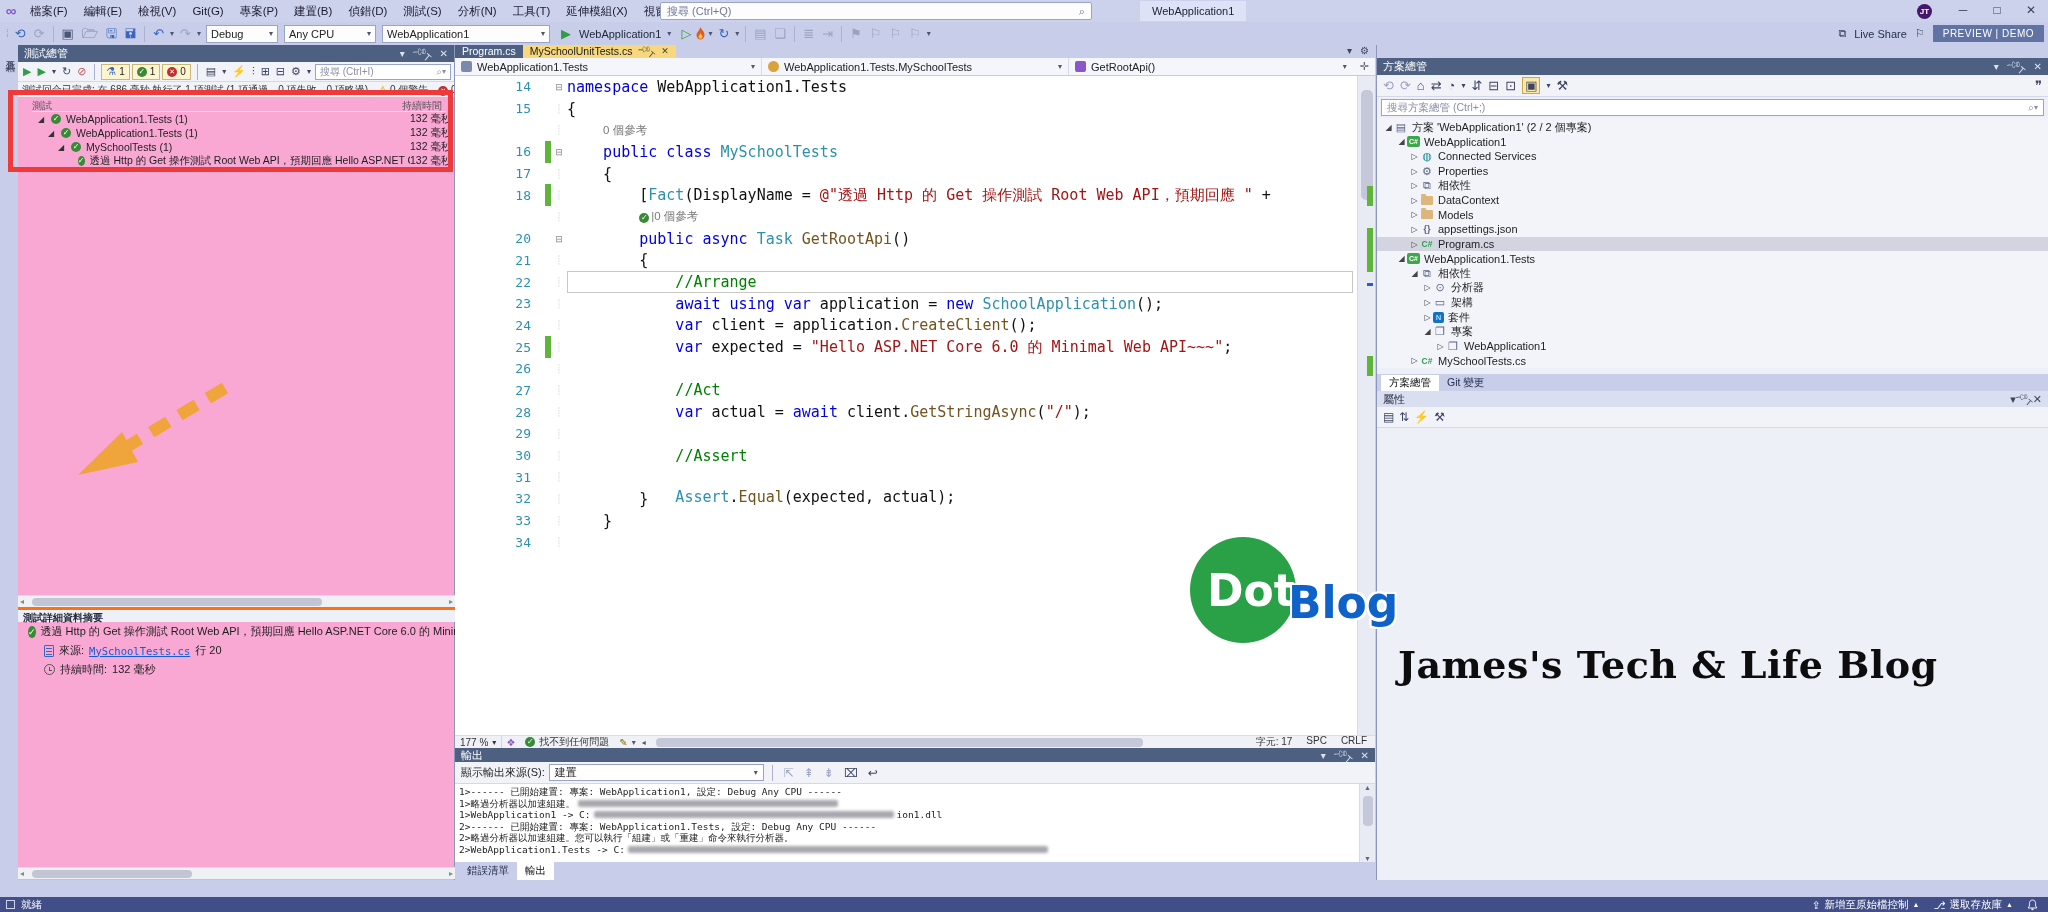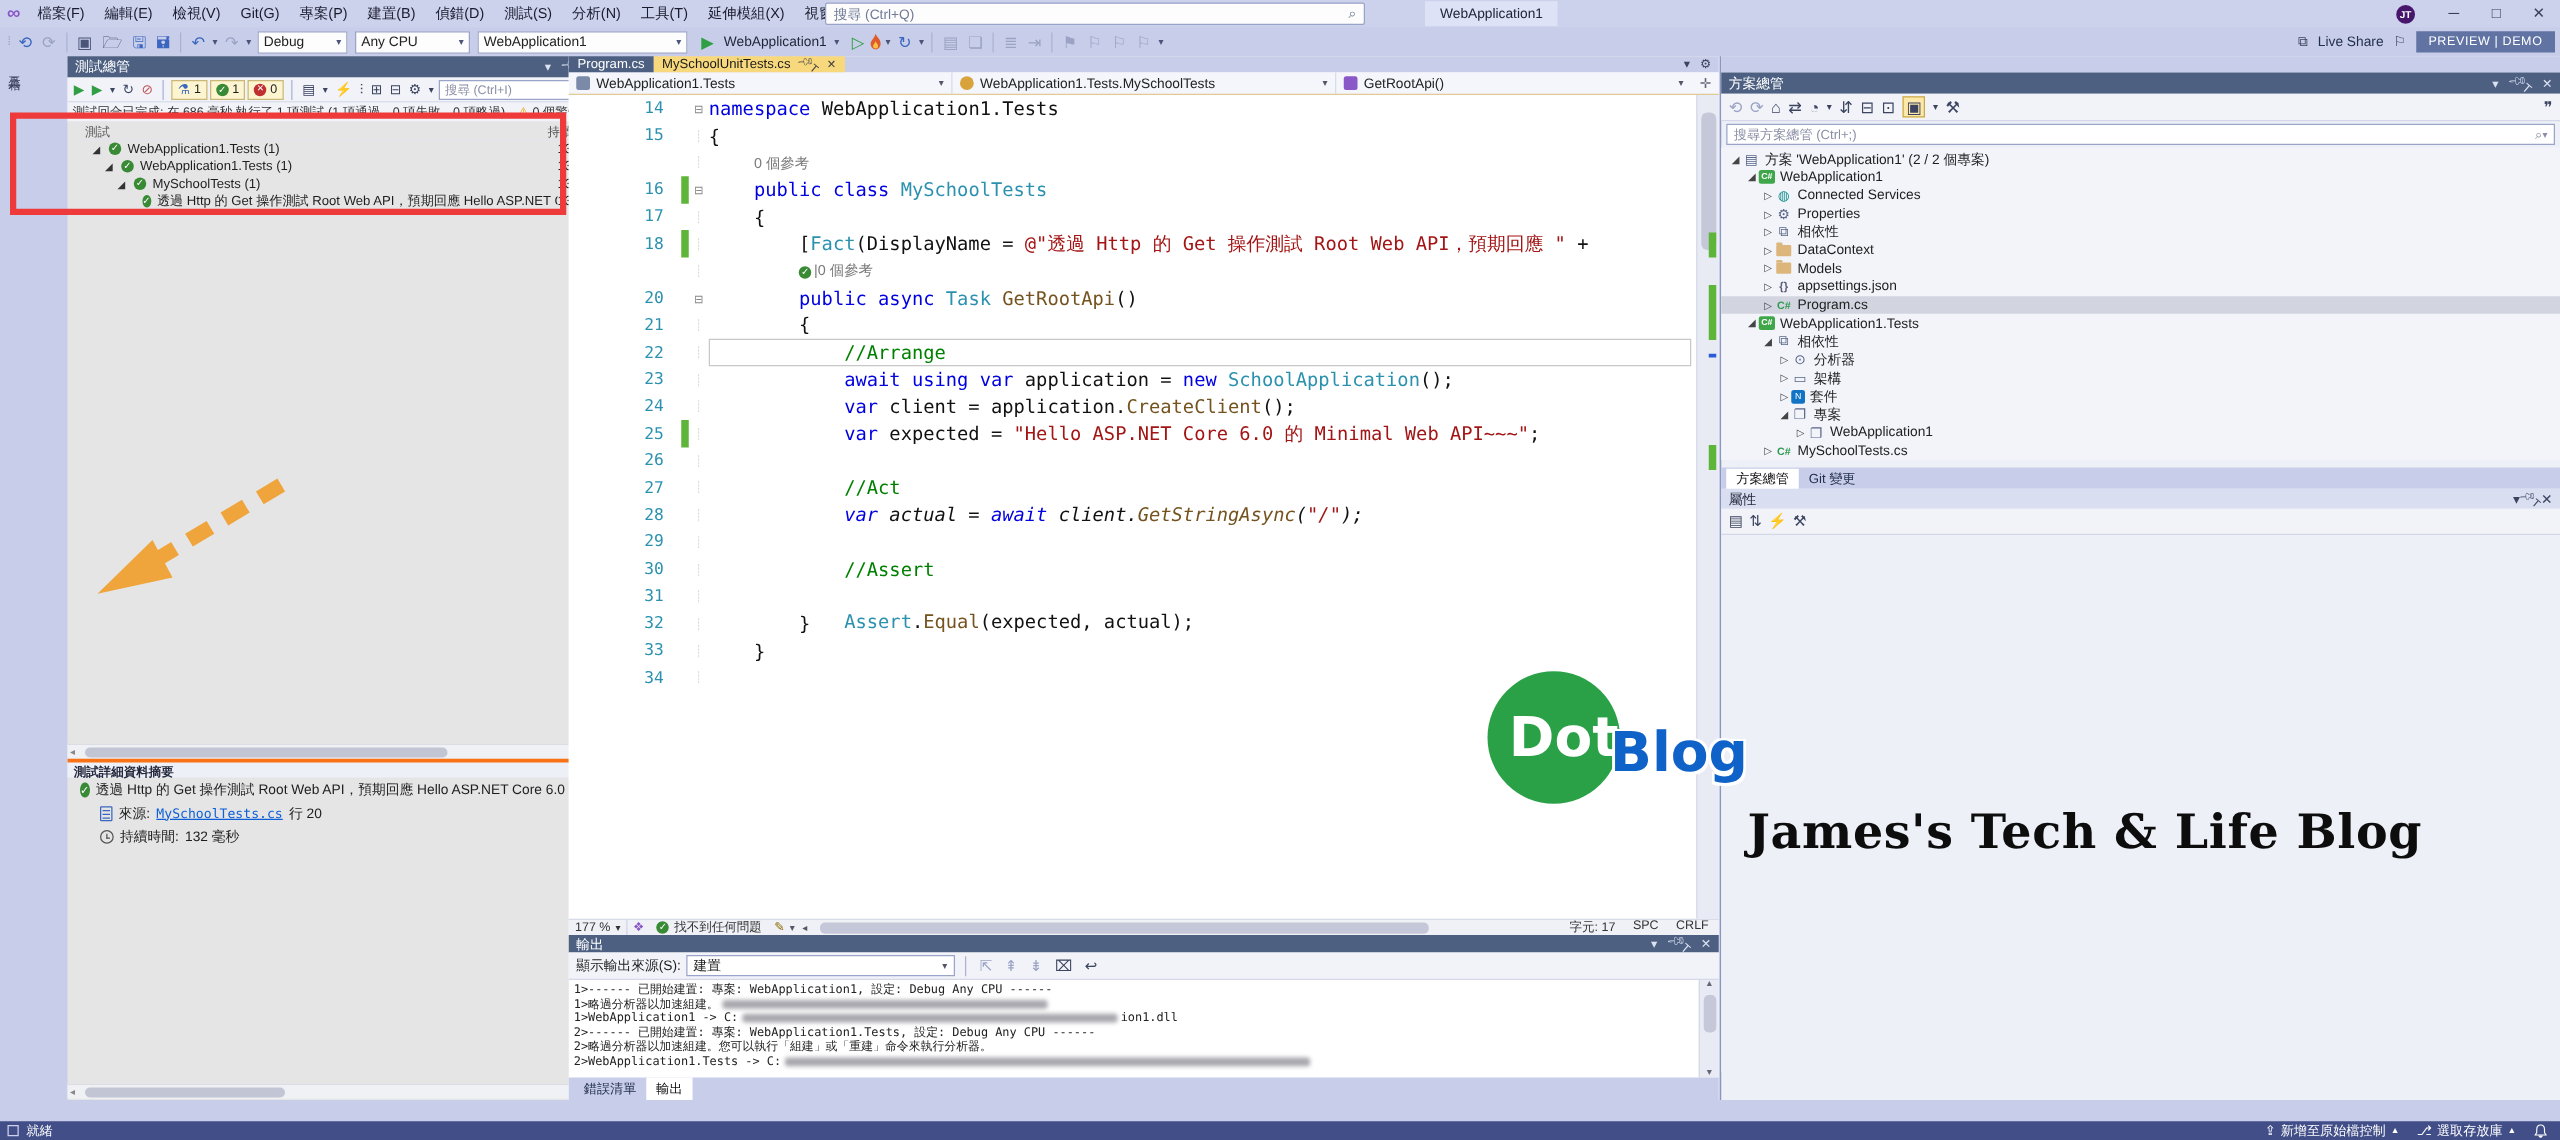--- a/index.html
+++ b/index.html
@@ -38,21 +38,21 @@
   
   .vstrip { position:absolute; left:0; top:45px; width:18px; height:835px; background:#c8cee9; }
   .vstrip .vtab { writing-mode:vertical-rl; font-size:10px; color:#3c425e; margin:8px 0 0 3px; letter-spacing:1px; }
 
   
   .pane-head { background:#4d6082; color:#fff; font-size:11px; display:flex; align-items:center; padding:0 6px; }
   .pane-head .ph-ic { margin-left:8px; color:#dbe2f2; font-size:10px; }
   .pane-head .sp { flex:1; }
 
   
-  .testexp { position:absolute; left:18px; top:45px; width:437px; height:835px; background:#e5e5e5; border-right:1px solid #8b96ba;margin-left:36px; }
+  .testexp { position:absolute; left:18px; top:45px; width:437px; height:835px; background:#f9a8d4; border-right:1px solid #8b96ba; }
   .te-head { height:17px; }
   .te-tools { height:20px; background:#f2f3f9; border-bottom:1px solid #d4d8e8; display:flex; align-items:center; padding:0 3px; gap:2px; }
   .te-tools .ti { font-size:11px; color:#3c4460; padding:0 2px; }
   .badge { display:flex; align-items:center; gap:3px; background:#fdf5d0; border:1px solid #c9b87a; height:16px; padding:0 4px; font-size:10px; }
   .cchk { width:10px; height:10px; border-radius:50%; background:#388a34; color:#fff; font-size:8px; line-height:10px; text-align:center; display:inline-block; }
   .cerr { width:10px; height:10px; border-radius:50%; background:#c03030; color:#fff; font-size:7px; line-height:10px; text-align:center; display:inline-block; }
   .flask { color:#3a66c0; font-size:11px; }
   .te-search { margin-left:auto; width:148px; height:16px; background:#fff; border:1px solid #9aa3c8; display:flex; align-items:center; font-size:10px; color:#8a8fa6; padding:0 4px; }
   .te-status { height:15px; background:#f2f3f9; font-size:10px; color:#333; display:flex; align-items:center; padding:0 4px; white-space:nowrap; overflow:hidden; }
   .te-status .warn { color:#333; margin-left:10px; }
@@ -500,21 +500,21 @@
         <div class="crow">
           <span class="lnum">27</span>
           <span class="chg"></span>
           <span class="fold" style="color: rgb(216, 216, 216);">┊</span>
           <pre style="padding-left: 108.36px;"><span class="c">//Act</span></pre>
         </div>
         <div class="crow">
           <span class="lnum">28</span>
           <span class="chg"></span>
           <span class="fold" style="color: rgb(216, 216, 216);">┊</span>
-          <pre style="padding-left: 108.36px; font-style: italic;"><span class="k">var</span><span class="p"> actual = </span><span class="k">await</span><span class="p"> client.</span><span class="m">GetStringAsync</span><span class="p">(</span><span class="s">"/"</span><span class="p">);</span></pre>
+          <pre style="padding-left: 108.36px;"><span class="k">var</span><span class="p"> actual = </span><span class="k">await</span><span class="p"> client.</span><span class="m">GetStringAsync</span><span class="p">(</span><span class="s">"/"</span><span class="p">);</span></pre>
         </div>
         <div class="crow">
           <span class="lnum">29</span>
           <span class="chg"></span>
           <span class="fold" style="color: rgb(216, 216, 216);">┊</span>
           <pre style="padding-left: 0px;"></pre>
         </div>
         <div class="crow">
           <span class="lnum">30</span>
           <span class="chg"></span>

